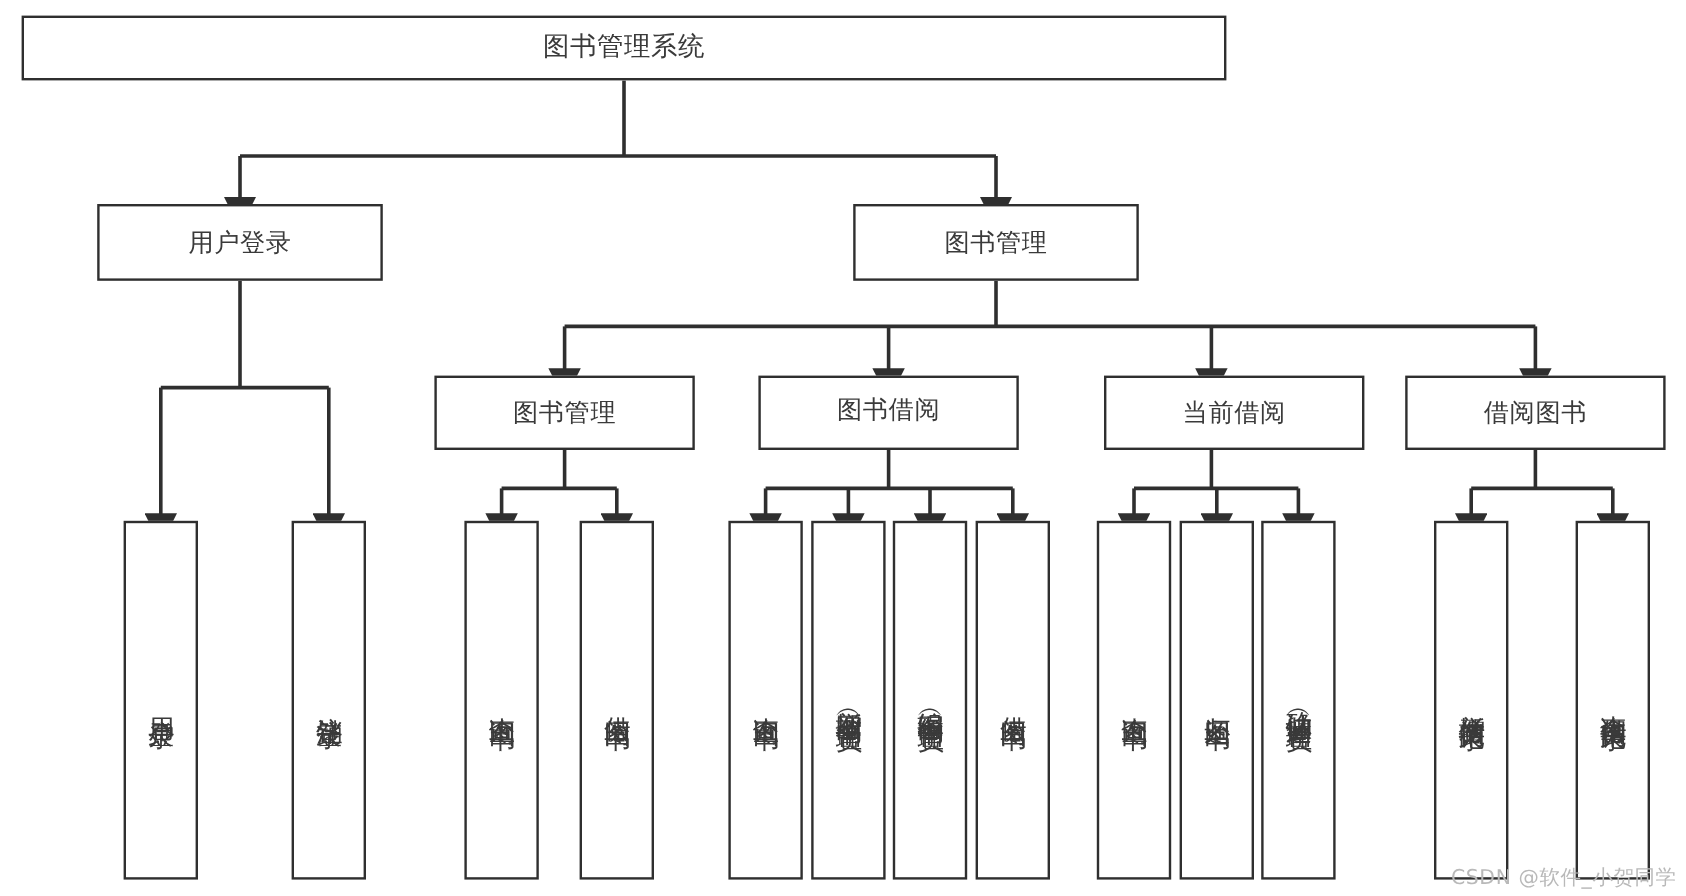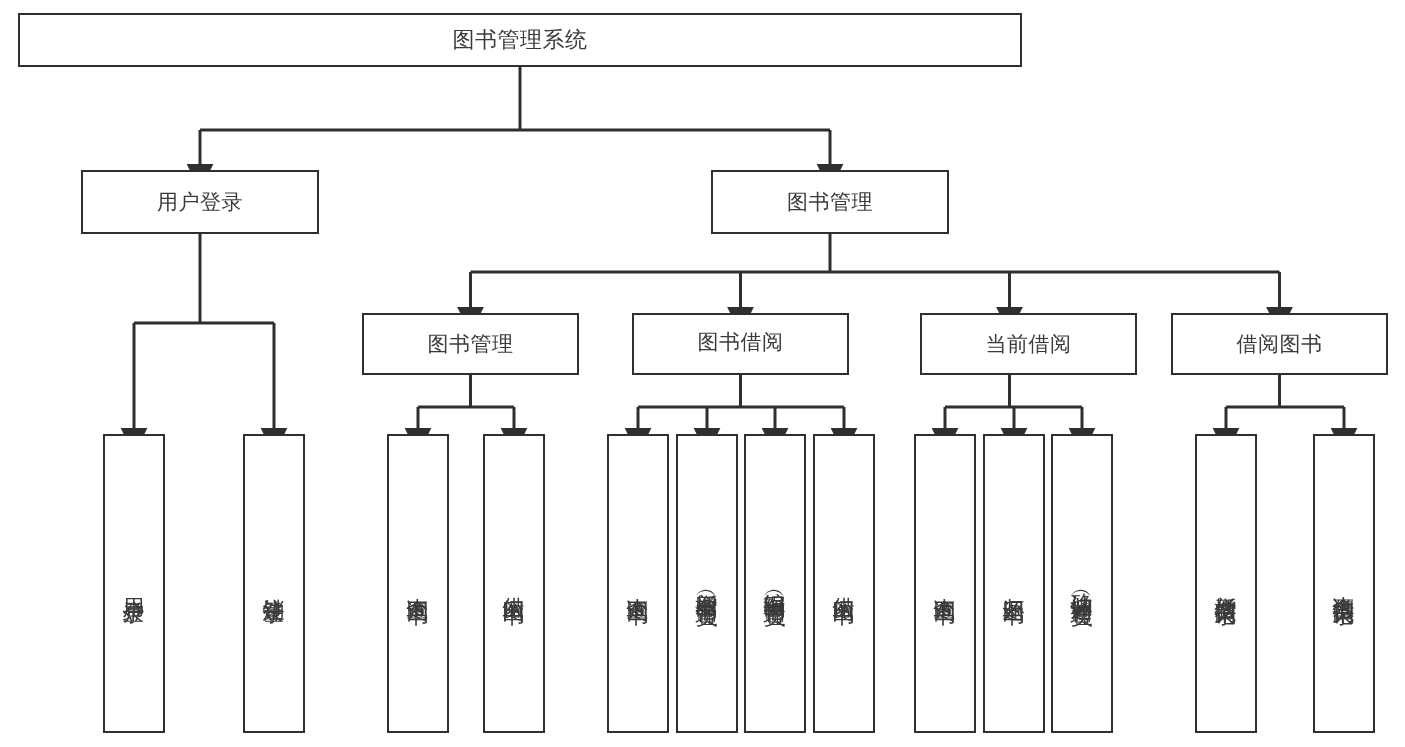--- a/index.html
+++ b/index.html
@@ -173,13 +173,14 @@
         <span class="label">确认归还（管理员）</span>
       </div>
       <div class="node leaf vertical" style="left: 1195px; top: 434px; width: 62px; height: 299px;">
         <span class="label">新增借阅记录</span>
       </div>
       <div class="node leaf vertical" style="left: 1313px; top: 434px; width: 62px; height: 299px;">
         <span class="label">查询借阅记录</span>
       </div>
     </div>
 
+  <div class="watermark">CSDN @软件_小贺同学</div>
 </div>
 
 </body></html>

